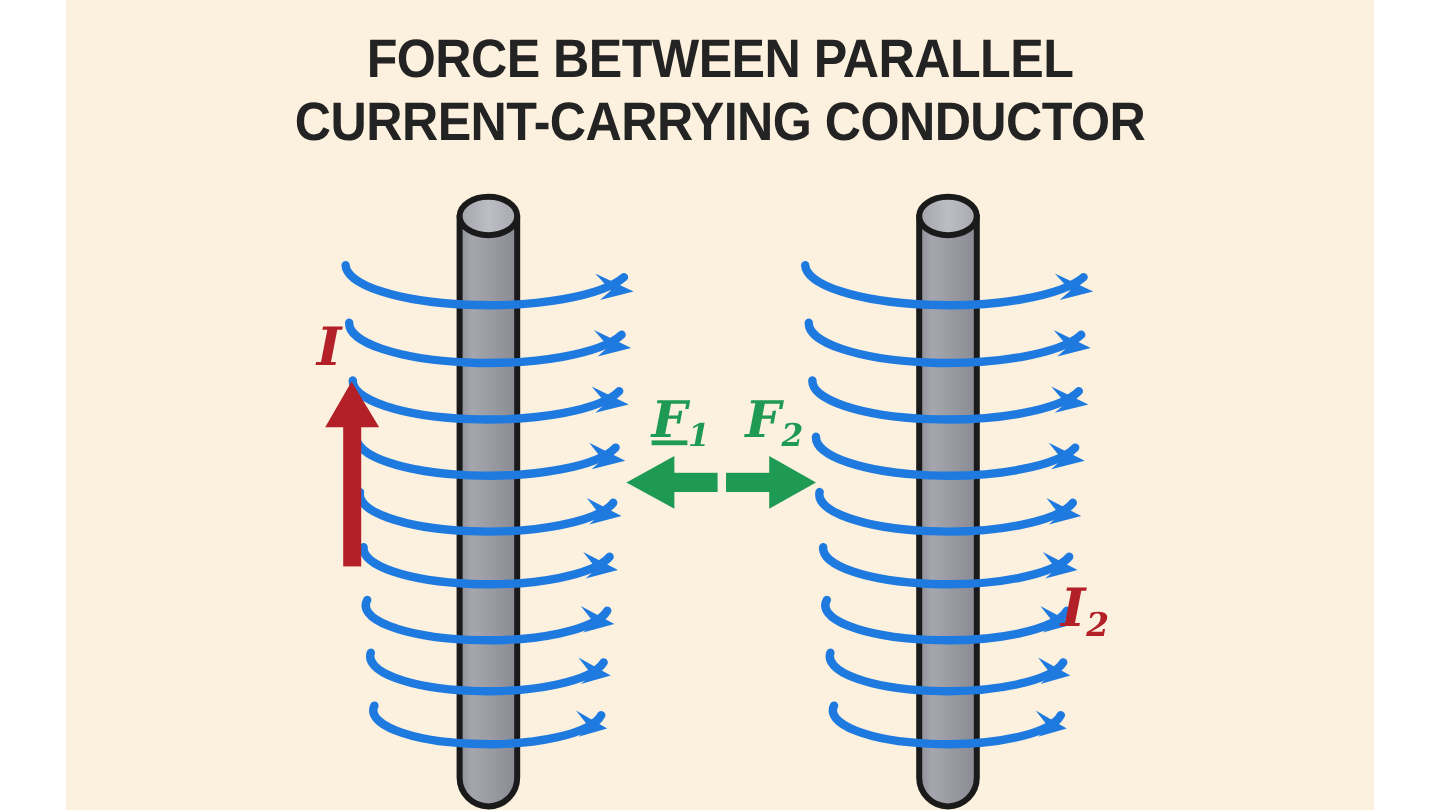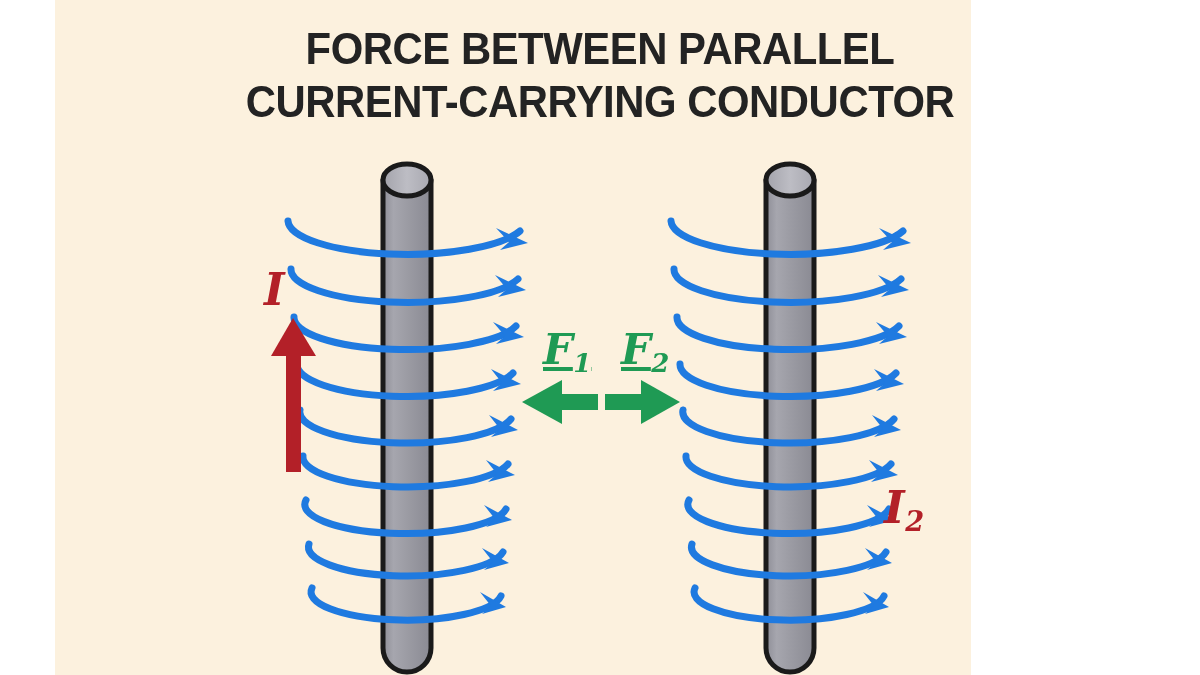--- a/index.html
+++ b/index.html
@@ -2,21 +2,21 @@
 <html><head>
 <meta charset="utf-8">
 <style>
   html, body {
     margin: 0;
     padding: 0;
     background: #ffffff;
   }
   #stage {
     position: relative;
-    width: 971px;
+    width: 1200px;
     height: 675px;
     background: #ffffff;
     overflow: hidden;
     font-family: "Liberation Sans", sans-serif;
   }
   #canvas-bg {
     position: absolute;
     left: 55px;
     top: 0px;
     width: 1090px;
@@ -76,21 +76,20 @@
     top: 329px;
     font-size: 42px;
     color: #1f9a54;
     text-decoration: underline;
   }
   #label-F2 {
     left: 621px;
     top: 329px;
     font-size: 42px;
     color: #1f9a54;
-    text-decoration: underline;
   }
 </style>
 </head>
 <body>
 
 <div id="stage">
 
   <div id="canvas-bg"></div>
 
   <div id="title"><span>FORCE BETWEEN PARALLEL</span>

